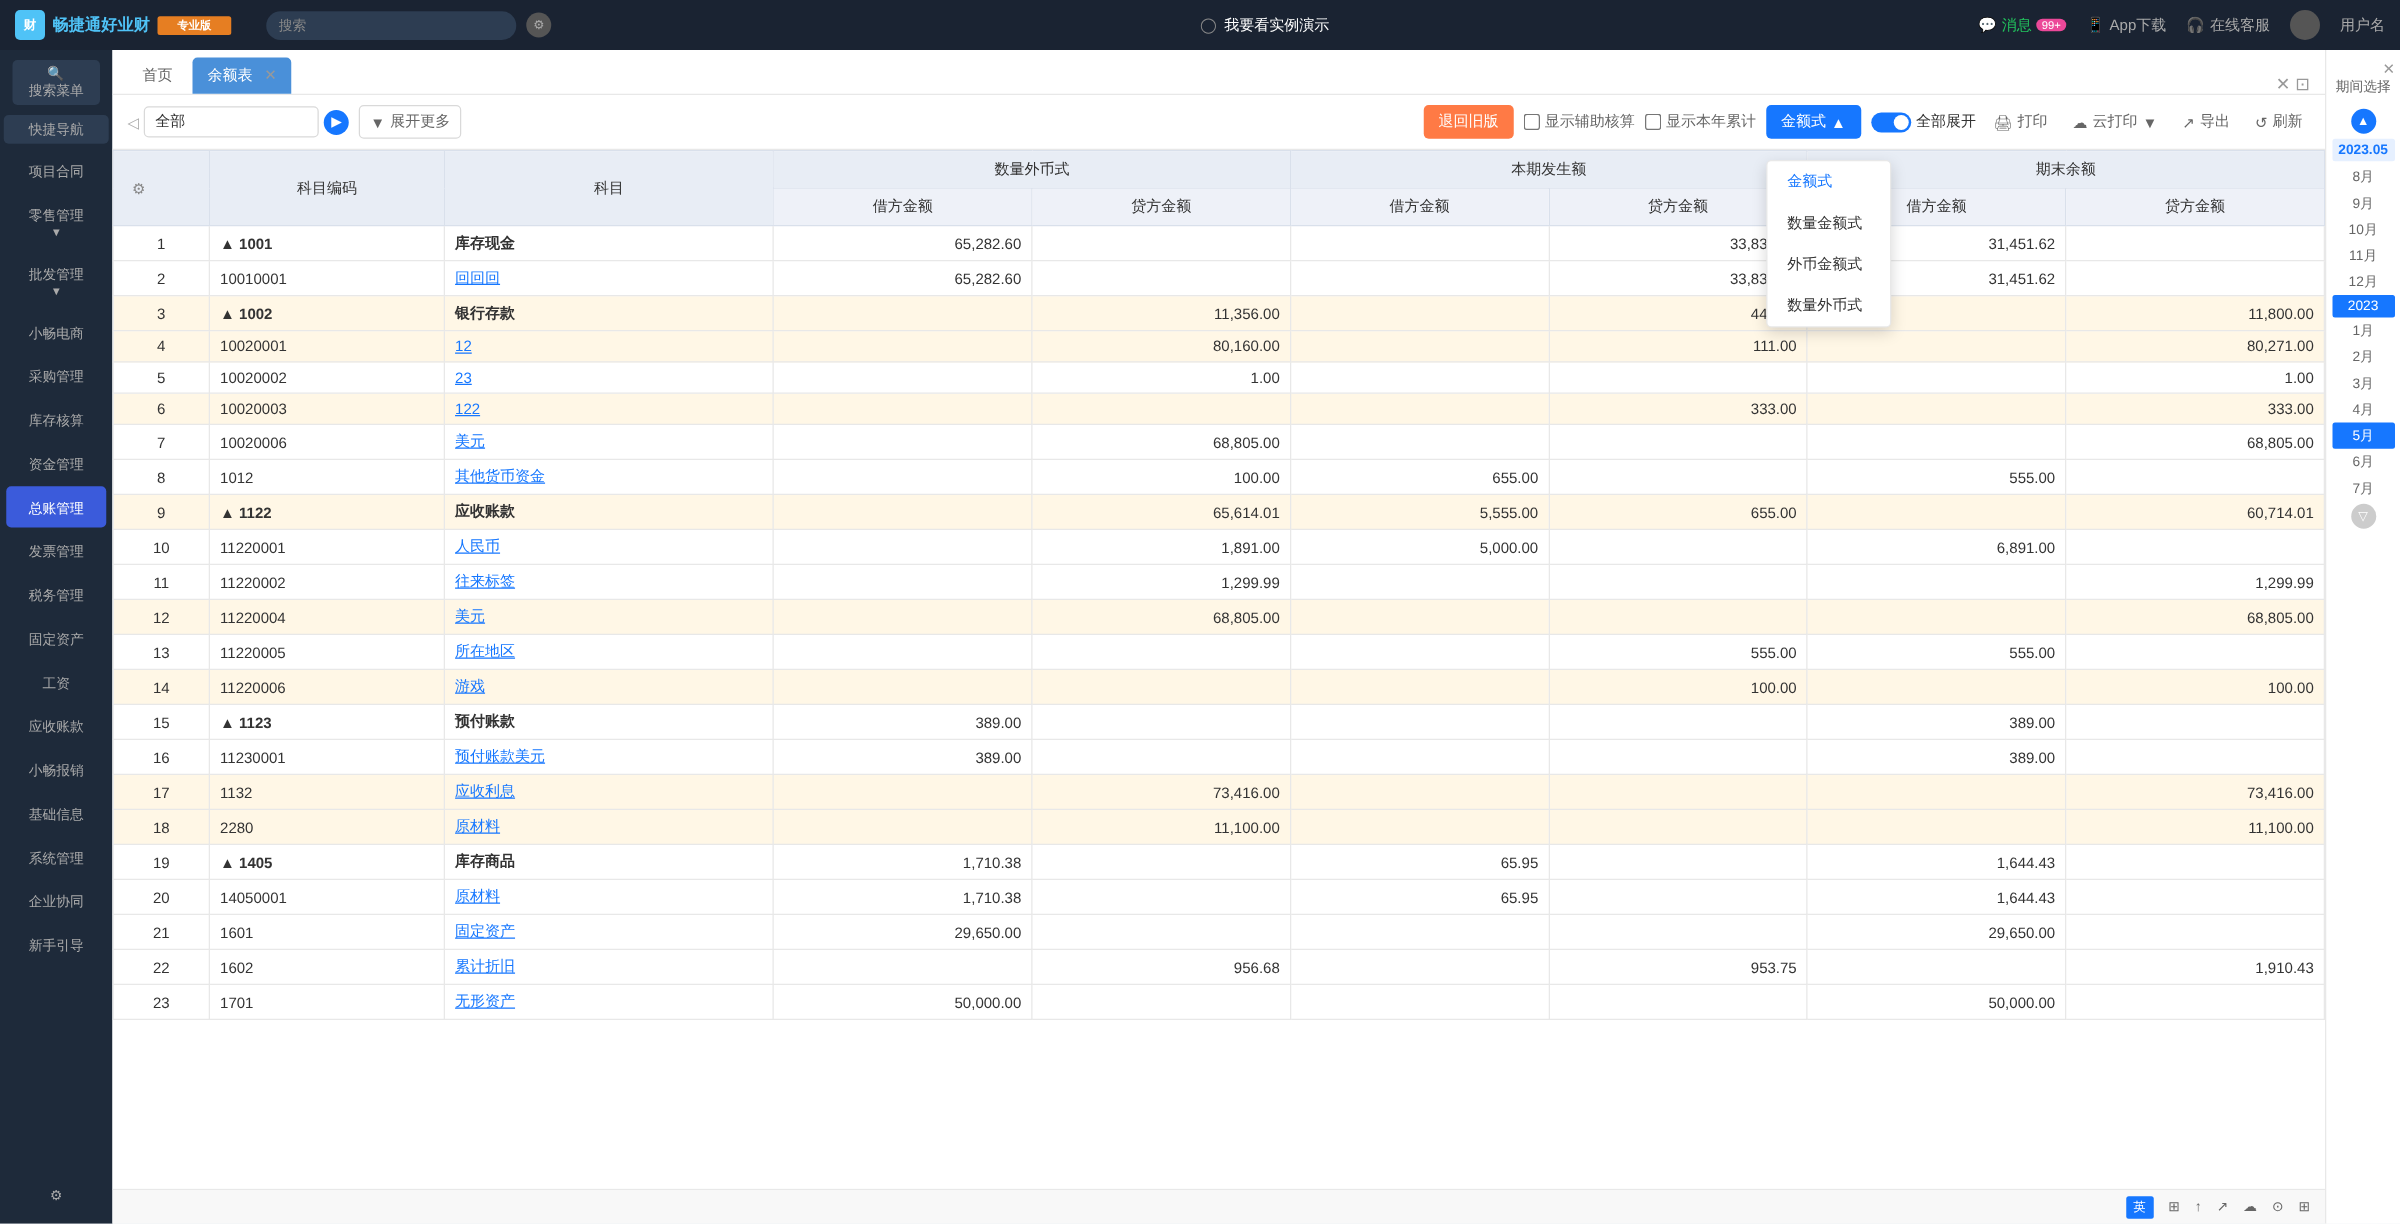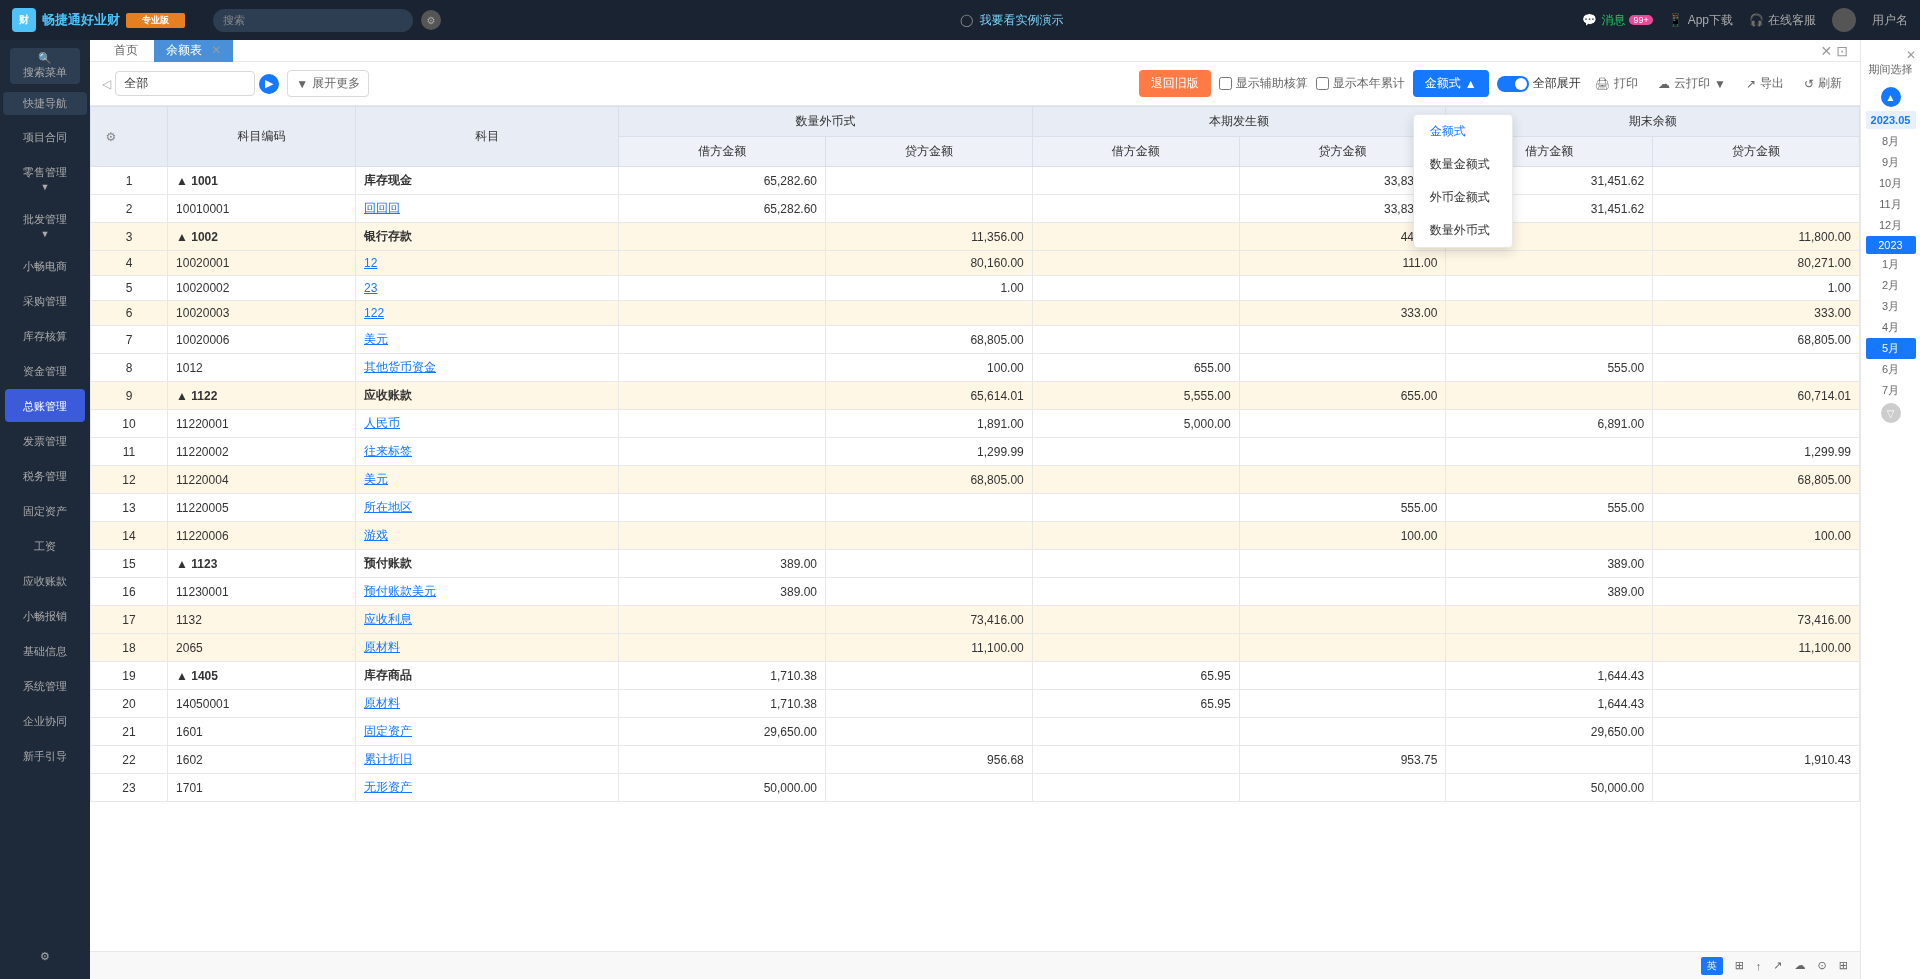--- a/index.html
+++ b/index.html
@@ -26,21 +26,21 @@
     .sidebar-item { width: 80px; padding: 8px 4px; text-align: center; color: #aaa; font-size: 11px; cursor: pointer; border-radius: 4px; margin: 1px 0; }
     .sidebar-item.active { background: #3b5bdb; color: white; }
     .sidebar-item-label { margin-top: 2px; }
     .sidebar-bottom { margin-top: auto; padding-bottom: 8px; }
     .sidebar-settings { width: 80px; padding: 8px 4px; text-align: center; color: #aaa; font-size: 11px; cursor: pointer; }
 
     
     .content { flex: 1; display: flex; flex-direction: column; background: #f0f2f5; overflow: hidden; }
 
     
-    .tab-bar { height: 22px; background: #fff; display: flex; align-items: center; padding: 0 12px; border-bottom: 1px solid #e8e8e8; gap: 4px; }
+    .tab-bar { height: 36px; background: #fff; display: flex; align-items: flex-end; padding: 0 12px; border-bottom: 1px solid #e8e8e8; gap: 4px; }
     .tab { padding: 6px 12px; font-size: 12px; cursor: pointer; color: #666; border-radius: 4px 4px 0 0; }
     .tab.active { background: #4a90d9; color: white; border-radius: 4px 4px 0 0; }
     .tab-close { margin-left: 6px; color: #999; }
 
     
     .toolbar { height: 44px; background: #fff; display: flex; align-items: center; padding: 0 12px; border-bottom: 1px solid #e8e8e8; gap: 8px; }
     .toolbar-left { display: flex; align-items: center; gap: 8px; flex: 1; }
     .search-box { display: flex; align-items: center; border: 1px solid #d9d9d9; border-radius: 4px; padding: 3px 8px; min-width: 140px; background: white; }
     .nav-arrow { background: #1677ff; color: white; width: 20px; height: 20px; border-radius: 50%; display: flex; align-items: center; justify-content: center; cursor: pointer; font-size: 11px; }
     .expand-btn { display: flex; align-items: center; gap: 4px; border: 1px solid #d9d9d9; border-radius: 4px; padding: 4px 8px; cursor: pointer; color: #666; font-size: 12px; background: white; }
@@ -102,21 +102,21 @@
       <span>畅捷通好业财</span>
       <span class="pro-badge">专业版</span>
     </div>
     <div style="display:flex;align-items:center;gap:6px;margin-left:20px;width:200px;background:#2d3d52;border-radius:12px;padding:4px 10px;">
       <span style="color:#888;font-size:11px;">搜索</span>
     </div>
     <div style="width:20px;height:20px;background:#555;border-radius:50%;display:flex;align-items:center;justify-content:center;cursor:pointer;color:#aaa;font-size:10px;">⚙</div>
   </div>
   <div class="top-bar-center">
     <span style="color:#888;">◯</span>
-    <span style="cursor:pointer;color:#7dd3fc;">我要看实例演示</span>
+    <span style="cursor:pointer;color:#ffffff;">我要看实例演示</span>
   </div>
   <div class="top-bar-right">
     <span>
       <span style="color:#aaa;">💬</span>
       <span style="color:#22c55e;font-family:Liberation Mono, monospace;">消息</span>
       <span class="badge">99+</span>
     </span>
     <span>
       <span style="color:#aaa;">📱</span>
       <span style="color:#aaa;">App下载</span>
@@ -477,21 +477,21 @@
     <td class="underline " style="">应收利息</td>
     <td class="text-right"></td>
     <td class="text-right">73,416.00</td>
     <td class="text-right"></td>
     <td class="text-right"></td>
     <td class="text-right"></td>
     <td class="text-right">73,416.00</td>
   </tr>
             <tr class="highlighted">
     <td class="text-center">18</td>
-    <td style="">2065</td>
+    <td style="">2280</td>
     <td class="underline " style="">原材料</td>
     <td class="text-right"></td>
     <td class="text-right">11,100.00</td>
     <td class="text-right"></td>
     <td class="text-right"></td>
     <td class="text-right"></td>
     <td class="text-right">11,100.00</td>
   </tr>
             <tr>
     <td class="text-center">19</td>

